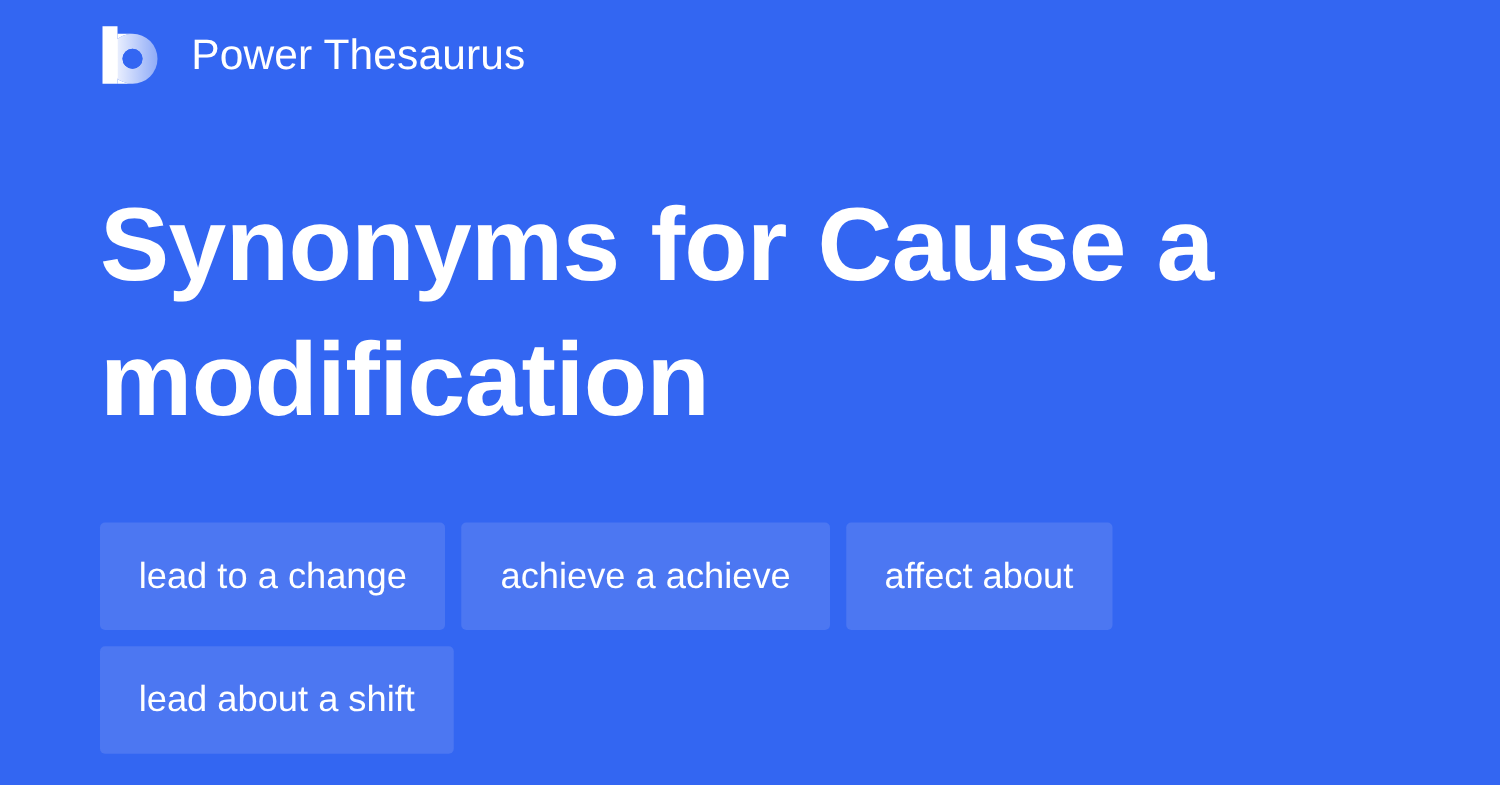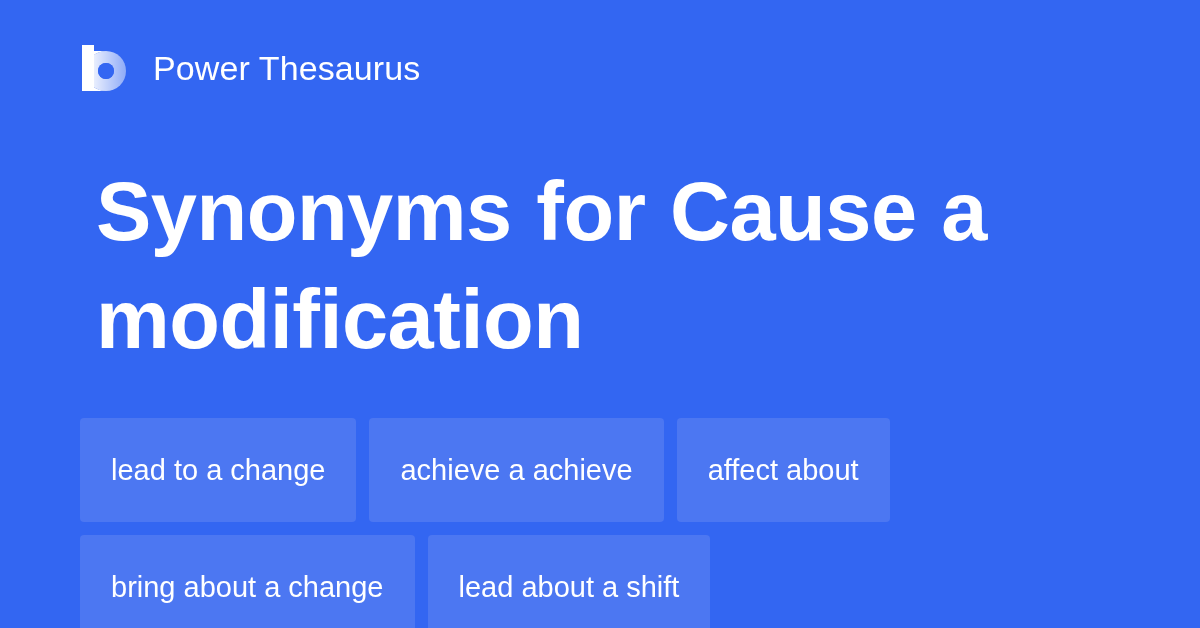--- a/index.html
+++ b/index.html
@@ -18,21 +18,21 @@
     width: 1200px;
     height: 628px;
     background: #3366f2;
     box-sizing: border-box;
   }
 
   
   .brand {
     position: absolute;
     left: 80px;
-    top: 40px;
+    top: 16px;
     display: flex;
     align-items: center;
     height: 56px;
   }
   .brand-logo {
     width: 48px;
     height: 50px;
     display: block;
     flex: 0 0 auto;
   }
@@ -50,38 +50,38 @@
   .title {
     position: absolute;
     left: 80px;
     top: 142px;
     width: 1040px;
     color: #ffffff;
     font-size: 83px;
     line-height: 108px;
     font-weight: 700;
     letter-spacing: -0.5px;
-    margin: 16px;
+    margin: 0;
     word-spacing: 2px;
   }
 
   
   .chips {
     position: absolute;
     left: 80px;
     top: 418px;
     width: 1060px;
     display: flex;
     flex-wrap: wrap;
     gap: 13px;
   }
   .chip {
     background: #4c77f2;
     border-radius: 4px;
-    height: 104px;
+    height: 86px;
     box-sizing: border-box;
     display: flex;
     align-items: center;
     justify-content: center;
     padding: 0 31px;
     color: #ffffff;
     font-size: 29px;
     line-height: 34px;
     font-weight: 400;
     white-space: nowrap;
@@ -112,17 +112,16 @@
     </svg>
     <div class="brand-name">Power Thesaurus</div>
   </div>
 
   <h1 class="title">Synonyms for Cause a modification</h1>
 
   <div class="chips">
     <div class="chip">lead to a change</div>
     <div class="chip">achieve a achieve</div>
     <div class="chip">affect about</div>
-    <div class="chip">bring about a change</div>
     <div class="chip">lead about a shift</div>
   </div>
 
 </div>
 
 </body></html>

